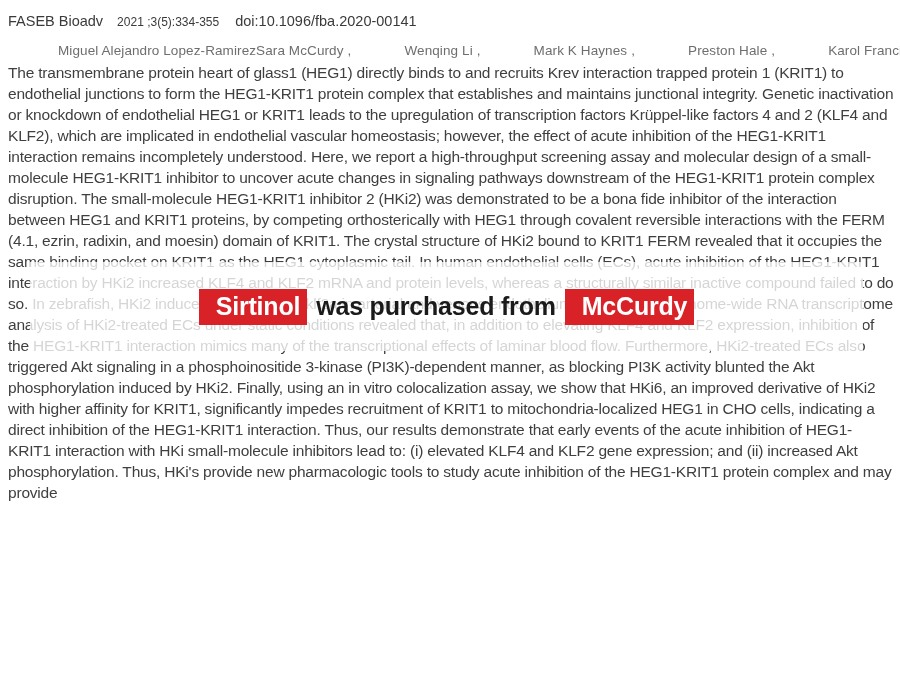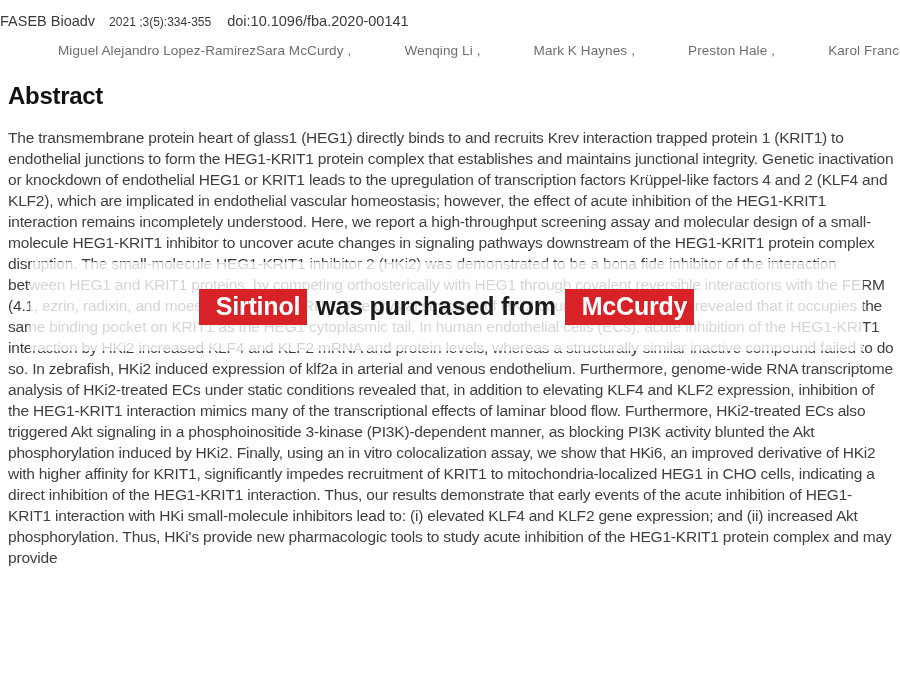--- a/index.html
+++ b/index.html
@@ -13,21 +13,21 @@
   }
   .page {
     position: relative;
     width: 900px;
     height: 700px;
     padding: 0;
     box-sizing: border-box;
   }
   
   .journal-line {
-    margin: 12px 0 0 0;
+    margin: 12px 0 0 8px;
     color: #3a3a3a;
     white-space: nowrap;
   }
   .journal-name { font-size: 14.5px; }
   .citation { font-size: 12px; margin-left: 14px; }
   .doi { font-size: 14.5px; margin-left: 16px; }
 
   
   .title {
     margin: 12px 0 0 8px;
@@ -114,21 +114,20 @@
 <div class="page">
 
   <div class="journal-line">
     <span class="journal-name">FASEB Bioadv</span><span class="citation">2021 ;3(5):334-355</span><span class="doi">doi:10.1096/fba.2020-00141</span>
   </div>
 
 
   <div class="authors"><span class="author">Miguel Alejandro Lopez-RamirezSara McCurdy</span><span class="author-sep">,</span><span class="author">Wenqing Li</span><span class="author-sep">,</span><span class="author">Mark K Haynes</span><span class="author-sep">,</span><span class="author">Preston Hale</span><span class="author-sep">,</span><span class="author">Karol Francisco</span><span class="author-sep">,</span><span class="author">Killian Oukoloff</span><span class="author-sep">,</span><span class="author">Matthew Bautista</span></div>
 
 
-  <h2 class="abstract-heading">Abstract</h2>
 
   <p class="abstract-text">The transmembrane protein heart of glass1 (HEG1) directly binds to and recruits Krev interaction trapped protein 1 (KRIT1) to endothelial junctions to form the HEG1-KRIT1 protein complex that establishes and maintains junctional integrity. Genetic inactivation or knockdown of endothelial HEG1 or KRIT1 leads to the upregulation of transcription factors Krüppel-like factors 4 and 2 (KLF4 and KLF2), which are implicated in endothelial vascular homeostasis; however, the effect of acute inhibition of the HEG1-KRIT1 interaction remains incompletely understood. Here, we report a high-throughput screening assay and molecular design of a small-molecule HEG1-KRIT1 inhibitor to uncover acute changes in signaling pathways downstream of the HEG1-KRIT1 protein complex disruption. The small-molecule HEG1-KRIT1 inhibitor 2 (HKi2) was demonstrated to be a bona fide inhibitor of the interaction between HEG1 and KRIT1 proteins, by competing orthosterically with HEG1 through covalent reversible interactions with the FERM (4.1, ezrin, radixin, and moesin) domain of KRIT1. The crystal structure of HKi2 bound to KRIT1 FERM revealed that it occupies the same binding pocket on KRIT1 as the HEG1 cytoplasmic tail. In human endothelial cells (ECs), acute inhibition of the HEG1-KRIT1 interaction by HKi2 increased KLF4 and KLF2 mRNA and protein levels, whereas a structurally similar inactive compound failed to do so. In zebrafish, HKi2 induced expression of klf2a in arterial and venous endothelium. Furthermore, genome-wide RNA transcriptome analysis of HKi2-treated ECs under static conditions revealed that, in addition to elevating KLF4 and KLF2 expression, inhibition of the HEG1-KRIT1 interaction mimics many of the transcriptional effects of laminar blood flow. Furthermore, HKi2-treated ECs also triggered Akt signaling in a phosphoinositide 3-kinase (PI3K)-dependent manner, as blocking PI3K activity blunted the Akt phosphorylation induced by HKi2. Finally, using an in vitro colocalization assay, we show that HKi6, an improved derivative of HKi2 with higher affinity for KRIT1, significantly impedes recruitment of KRIT1 to mitochondria-localized HEG1 in CHO cells, indicating a direct inhibition of the HEG1-KRIT1 interaction. Thus, our results demonstrate that early events of the acute inhibition of HEG1-KRIT1 interaction with HKi small-molecule inhibitors lead to: (i) elevated KLF4 and KLF2 gene expression; and (ii) increased Akt phosphorylation. Thus, HKi's provide new pharmacologic tools to study acute inhibition of the HEG1-KRIT1 protein complex and may provide</p>
 
   <div class="overlay">
     <div class="banner">
       <span class="hl">Sirtinol</span><span class="mid">was purchased from</span><span class="hl">McCurdy</span>
     </div>
   </div>
 
 </div>

